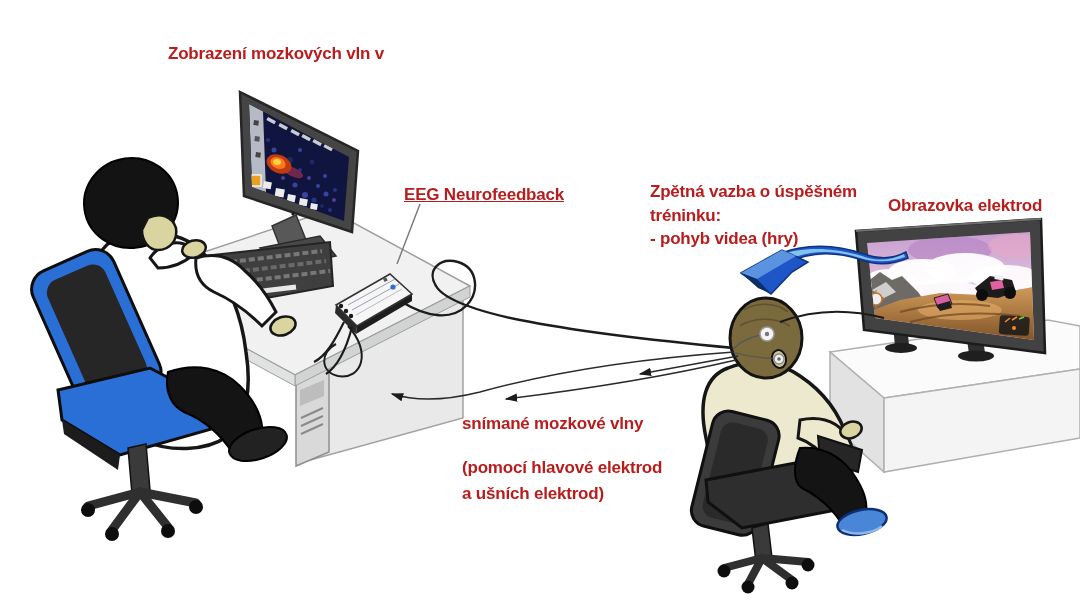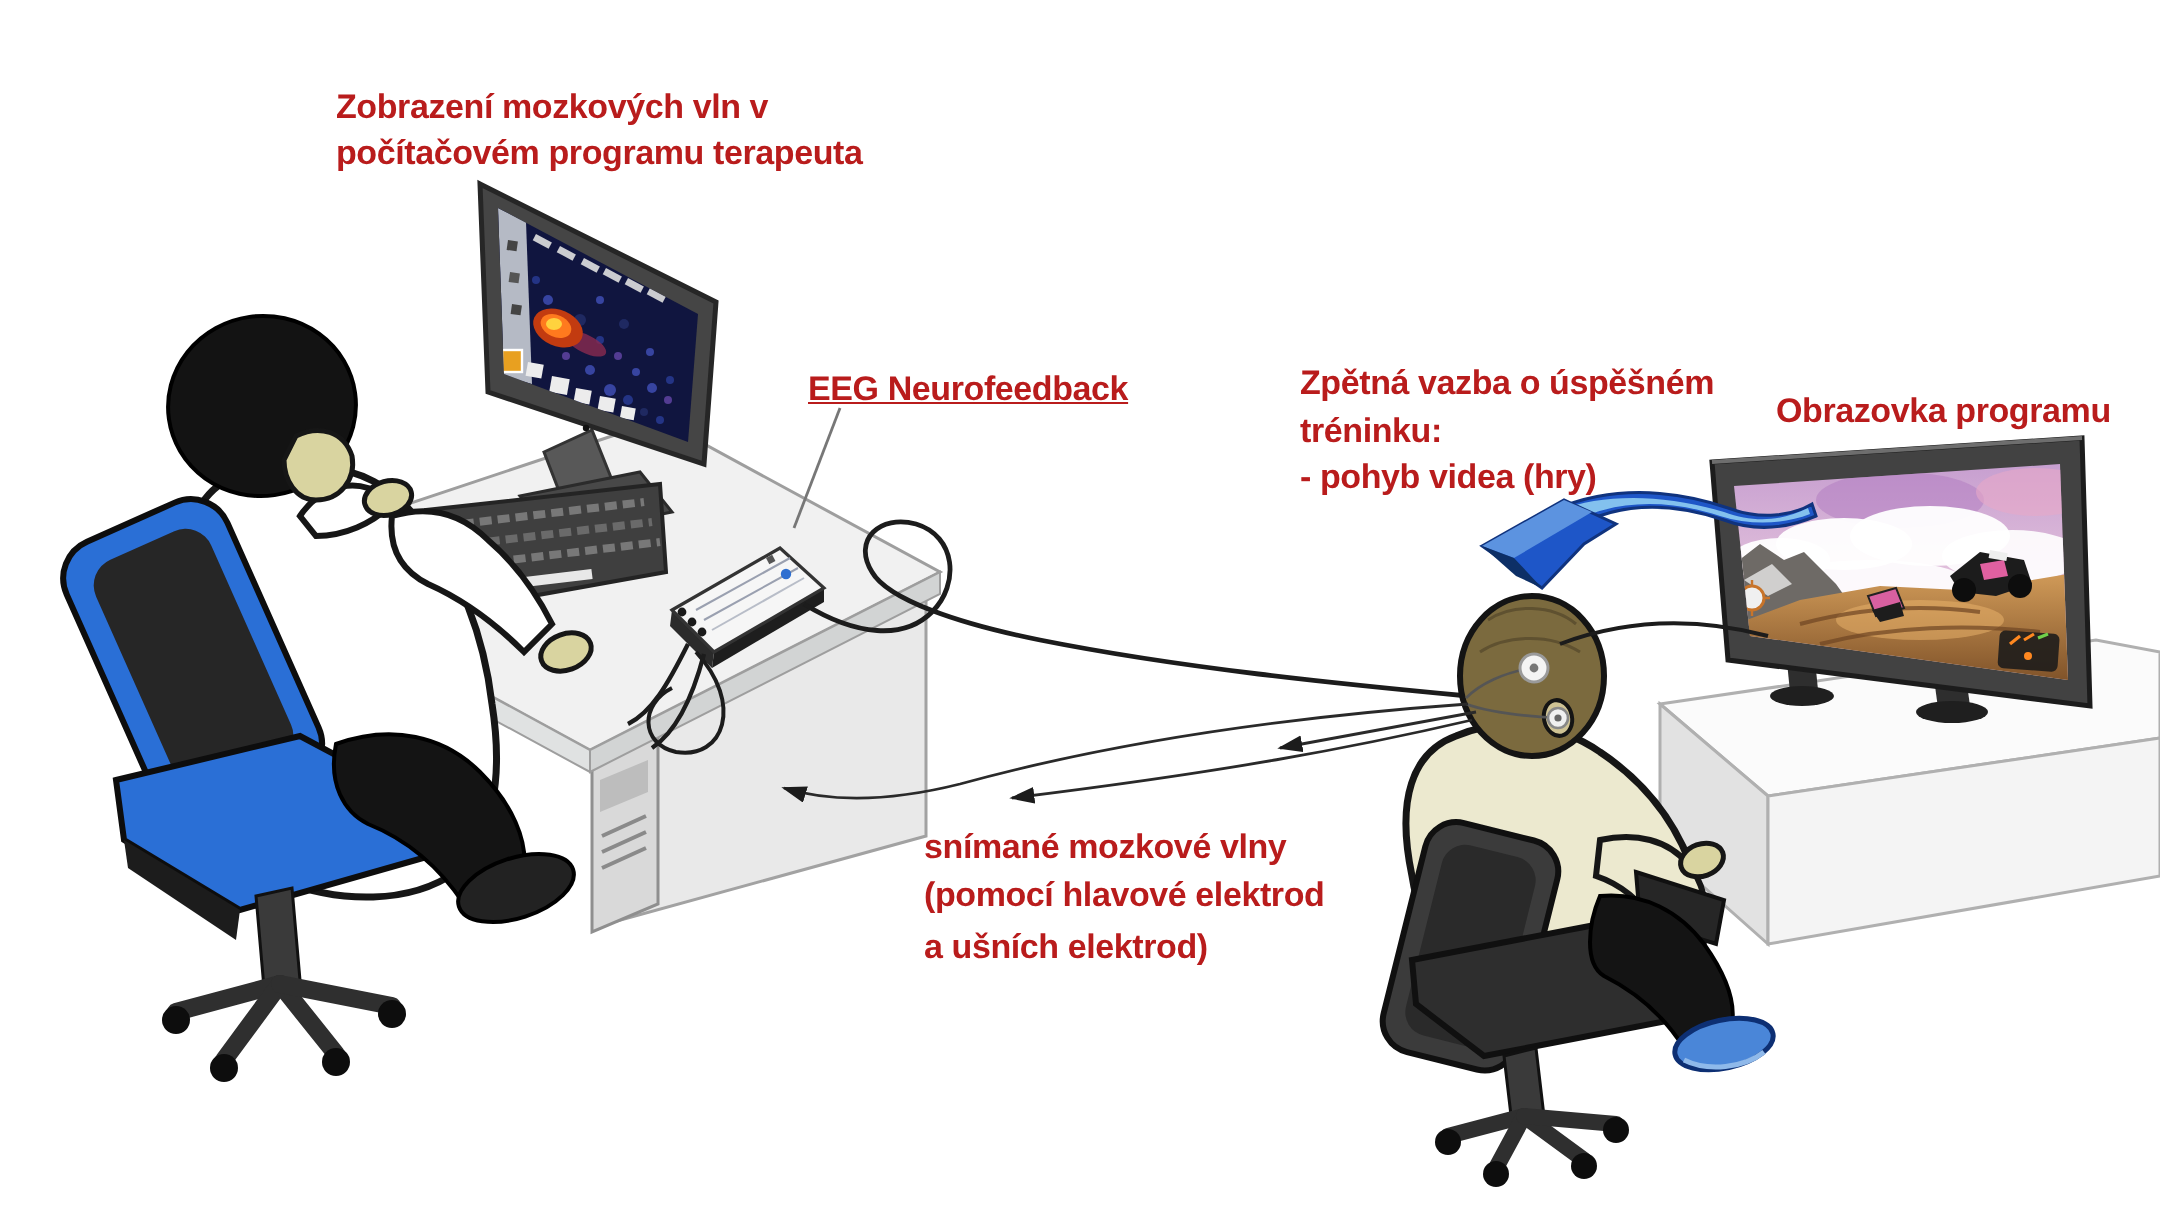--- a/index.html
+++ b/index.html
@@ -2,21 +2,21 @@
 <html><head>
 <meta charset="utf-8">
 <style>
   html,body{margin:0;padding:0;background:#fff;}
   .stage{position:relative;width:1080px;height:610px;background:#ffffff;overflow:hidden;
          font-family:"Liberation Sans",sans-serif;}
   .stage svg{position:absolute;left:0;top:0;}
   .lbl{position:absolute;font-weight:700;font-size:17px;line-height:23px;color:#b91c1c;
        white-space:nowrap;letter-spacing:-0.2px;}
   .lbl-feedback{line-height:23.5px;margin-top:32px;}
-  .lbl-brainwaves .gap{margin-bottom:0;}
+  .lbl-brainwaves .gap{margin-bottom:20px;}
   .lbl-brainwaves .l2{line-height:26px;}
 </style>
 </head>
 <body>
 
 <div class="stage">
 <svg width="1080" height="610" viewBox="0 0 1080 610">
   <defs>
     <linearGradient id="skyGrad" x1="0" y1="0" x2="0" y2="1">
       <stop offset="0" stop-color="#c79fd0"></stop>
@@ -279,31 +279,30 @@
     <path marker-end="url(#ah)" d="M734,352 C650,358 560,370 480,392 C448,400 418,402 392,394"></path>
     <path marker-end="url(#ah)" d="M736,360 C676,374 612,386 506,399"></path>
     <path marker-end="url(#ah)" d="M738,356 C706,362 672,368 640,374"></path>
   </g>
   <path d="M780,322 C812,310 846,308 884,318" stroke="#1c1c1c" stroke-width="2" fill="none"></path>
   <line x1="420" y1="204" x2="397" y2="264" stroke="#777" stroke-width="1.4"></line>
 </svg>
 
   <div class="lbl" style="left:168px;top:42px;">
     <div>Zobrazení mozkových vln v</div>
-    <div>počítačovém programu terapeuta</div>
   </div>
 
   <div class="lbl" style="left:404px;top:183px;text-decoration:underline;">EEG Neurofeedback</div>
 
   <div class="lbl lbl-feedback" style="left:650px;top:148px;">
     <div>Zpětná vazba o úspěšném</div>
     <div>tréninku:</div>
     <div>- pohyb videa (hry)</div>
   </div>
 
-  <div class="lbl" style="left:888px;top:194px;">Obrazovka programu</div>
+  <div class="lbl" style="left:888px;top:194px;">Obrazovka elektrod</div>
 
   <div class="lbl lbl-brainwaves" style="left:462px;top:412px;">
     <div class="gap">snímané mozkové vlny</div>
     <div class="l2">(pomocí hlavové elektrod</div>
     <div class="l2">a ušních elektrod)</div>
   </div>
 </div>
 
 </body></html>

